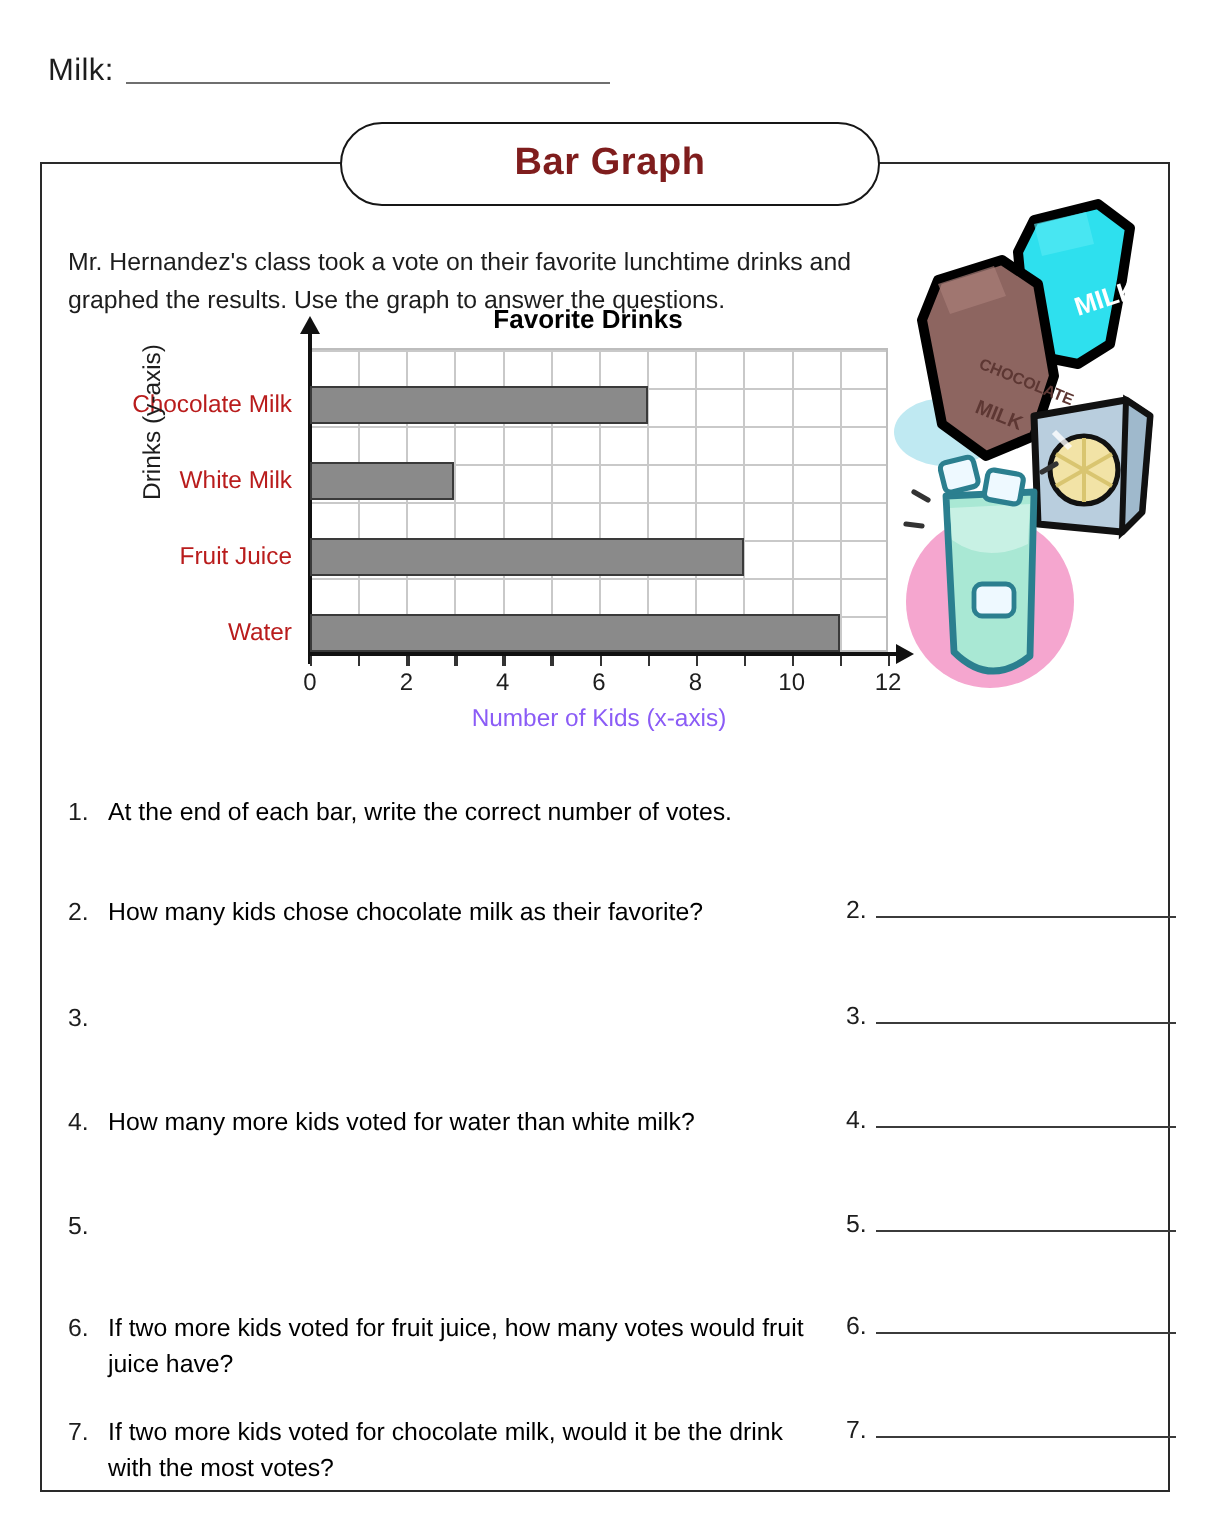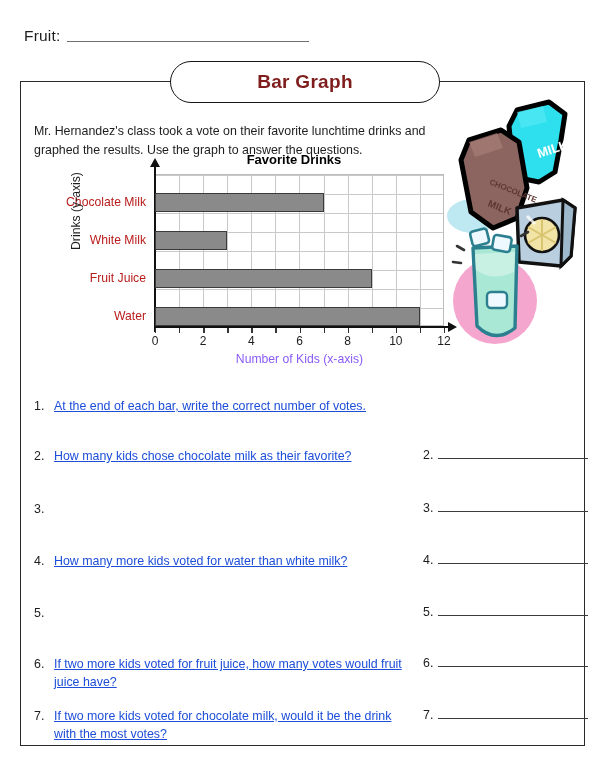--- a/index.html
+++ b/index.html
@@ -202,22 +202,21 @@
     flex: 0 0 20px;
     font-size: 12.4px;
     color: #1d1d1d;
     line-height: 1.45;
   }
   .q-text {
     flex: 1 1 auto;
     max-width: 355px;
     font-size: 12.4px;
     line-height: 1.45;
-    color: #1d4ed8;
-    text-decoration: underline;
+    color: #000000;
   }
   .ans-group {
     position: absolute;
     left: 389px;
     top: 1px;
     display: flex;
     align-items: flex-end;
     gap: 5px;
   }
   .ans-num {
@@ -228,21 +227,21 @@
   .ans-line {
     width: 150px; height: 0;
     border-bottom: 1.5px solid #3b3b3b;
     margin-bottom: 2px;
   }
 </style>
 </head>
 <body>
 
 <div id="name-row">
-  <span id="name-label">Fruit:</span>
+  <span id="name-label">Milk:</span>
   <span id="name-blank"></span>
 </div>
 
 <div id="sheet-frame"></div>
 
 <div id="title-pill">
   <span id="title-text">Bar Graph</span>
 </div>
 
 <p id="intro">Mr. Hernandez's class took a vote on their favorite lunchtime drinks and graphed the results.  Use the graph to answer the questions.</p>

